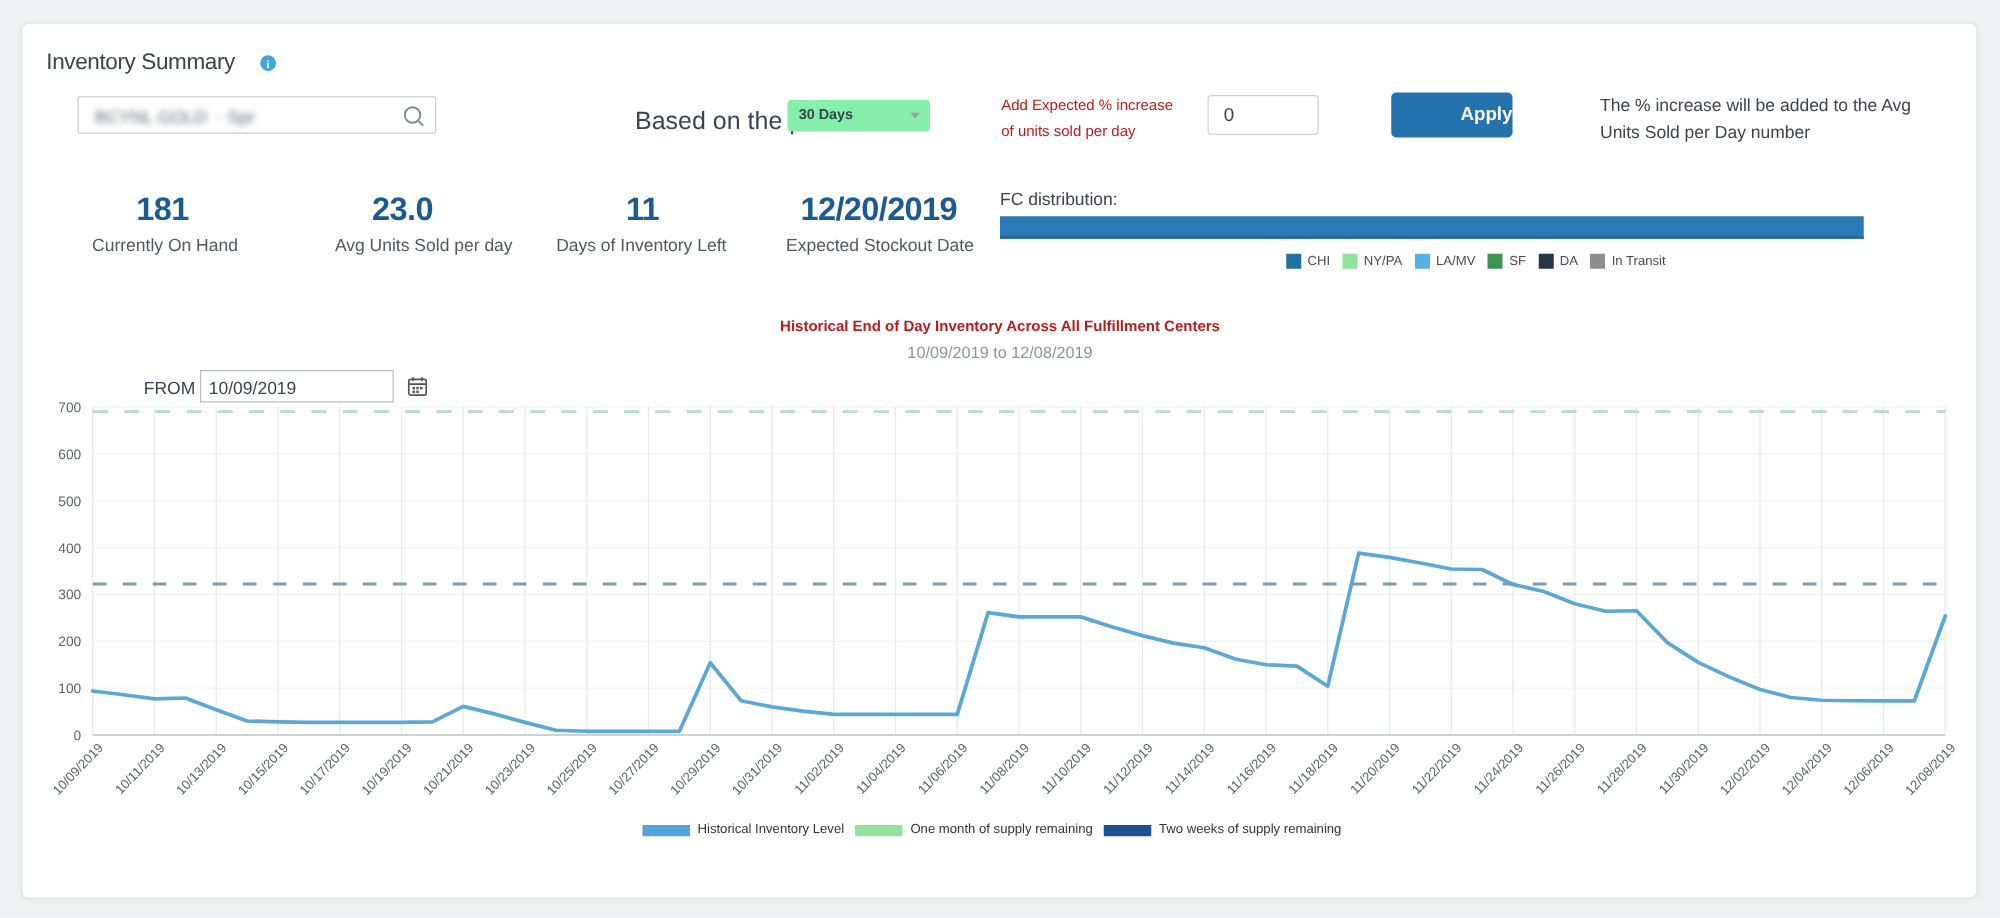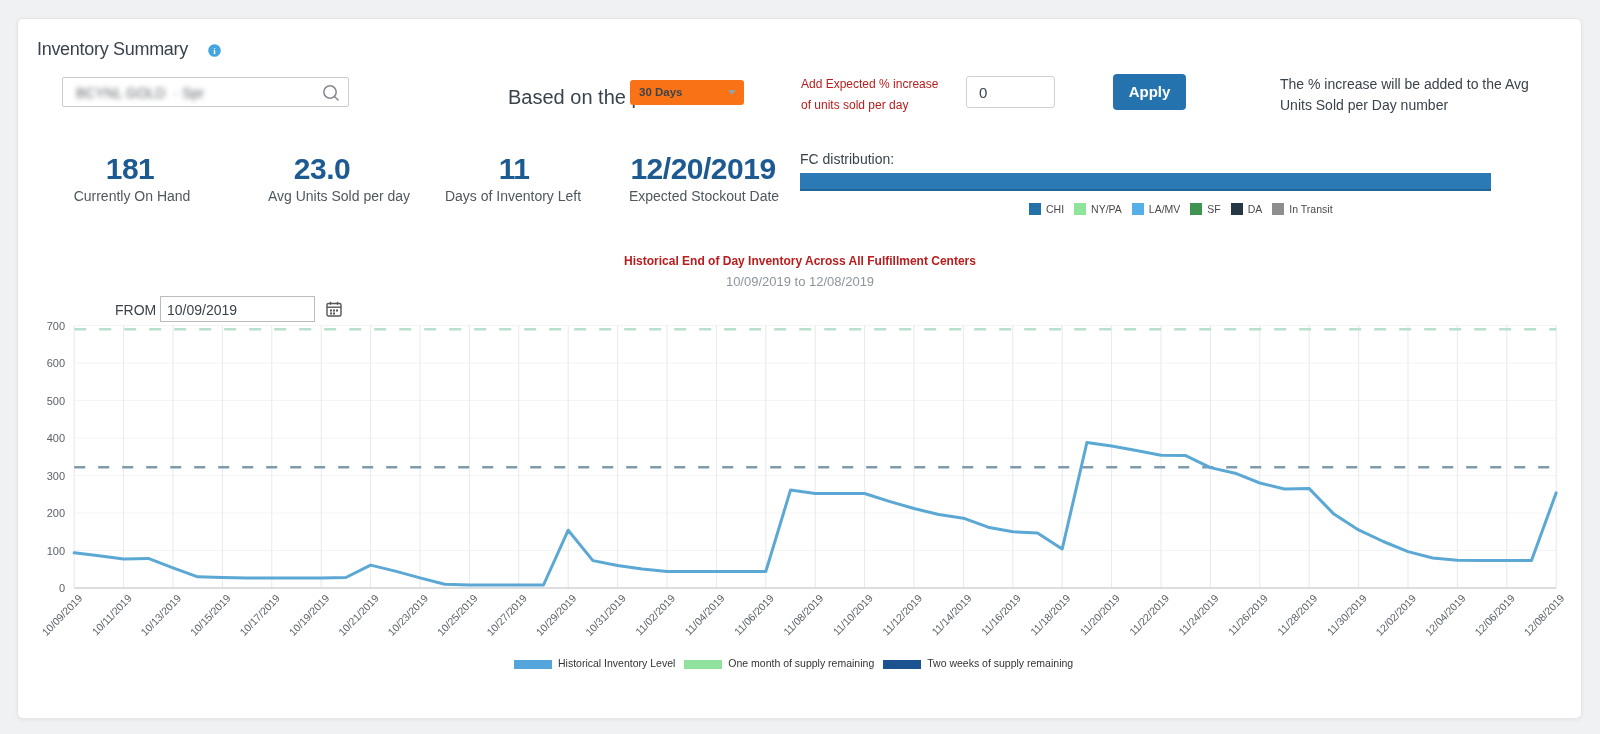--- a/index.html
+++ b/index.html
@@ -1,17 +1,17 @@
 <!DOCTYPE html>
 <html><head><meta charset="utf-8"><style>
 *{margin:0;padding:0;box-sizing:border-box}
 body{width:1600px;height:734px;background:#eff1f3;font-family:"Liberation Sans",sans-serif;position:relative;overflow:hidden}
 .card{position:absolute;left:17px;top:18px;width:1565px;height:701px;background:#fff;border:1px solid #e3e5e8;border-radius:6px;box-shadow:0 1px 4px rgba(0,0,0,.06)}
 .abs{position:absolute}
-.num{font-weight:bold;font-size:30px;color:#1d5a91;letter-spacing:-.5px;text-align:right;transform:translateX(-50%)}
+.num{font-weight:bold;font-size:26px;color:#1d5a91;letter-spacing:-.5px;text-align:right;transform:translateX(-50%)}
 .slab{font-size:14px;color:#4f585f;text-align:left;transform:translateX(-50%);white-space:nowrap}
 </style></head>
 <body>
 <div class="card"></div>
 <svg width="1600" height="734" viewBox="0 0 1600 734" style="position:absolute;left:0;top:0" xmlns="http://www.w3.org/2000/svg" font-family="Liberation Sans, sans-serif">
 <line x1="74.2" y1="550.5" x2="1556.2" y2="550.5" stroke="#f3f4f4" stroke-width="1"></line>
     <line x1="74.2" y1="513.0" x2="1556.2" y2="513.0" stroke="#f3f4f4" stroke-width="1"></line>
     <line x1="74.2" y1="475.5" x2="1556.2" y2="475.5" stroke="#f3f4f4" stroke-width="1"></line>
     <line x1="74.2" y1="438.0" x2="1556.2" y2="438.0" stroke="#f3f4f4" stroke-width="1"></line>
     <line x1="74.2" y1="400.5" x2="1556.2" y2="400.5" stroke="#f3f4f4" stroke-width="1"></line>
@@ -100,32 +100,32 @@
 
 <div class="abs" style="left:62px;top:77px;width:287px;height:30px;background:#fff;border:1px solid #c9cdd1;border-radius:2px">
   <div class="abs" style="left:13px;top:7px;font-size:14px;color:#63686d;filter:blur(2.7px);white-space:nowrap">BCYNL GOLD &nbsp;· Spr</div>
   <svg class="abs" style="right:8px;top:6px" width="18" height="18">
       <circle cx="8" cy="8" r="6.2" fill="none" stroke="#84898e" stroke-width="1.5"></circle>
       <line x1="12.5" y1="12.5" x2="16.5" y2="16.5" stroke="#84898e" stroke-width="1.5"></line>
     </svg>
 </div>
 
 <div class="abs" style="left:508px;top:86px;font-size:20px;color:#3a434c">Based on the past</div>
-<div class="abs" style="left:630px;top:80px;width:114px;height:25px;background:#f97316;border-radius:3px">
+<div class="abs" style="left:630px;top:80px;width:114px;height:25px;background:#86efac;border-radius:3px">
   <div class="abs" style="left:9px;top:6px;font-size:11.5px;font-weight:bold;color:#3a434c">30 Days</div>
   <svg class="abs" style="right:8px;top:10px" width="8" height="6">
       <polygon points="0,0 8,0 4,5" fill="#9aa0a5"></polygon>
     </svg>
 </div>
 
 <div class="abs" style="left:801px;top:74px;font-size:12px;color:#b91c1c;line-height:21px">Add Expected % increase<br>of units sold per day</div>
 <div class="abs" style="left:966px;top:76px;width:89px;height:32px;border:1px solid #cfd2d5;border-radius:3px;background:#fff">
     <div class="abs" style="left:12px;top:7px;font-size:15px;color:#3a434c">0</div>
   </div>
-<div class="abs" style="left:1113px;top:74px;width:73px;height:36px;background:#2573ae;border-radius:4px;color:#fff;font-weight:bold;font-size:15px;text-align:center;line-height:36px">Apply</div>
+<div class="abs" style="left:1113px;top:74px;width:97px;height:36px;background:#2573ae;border-radius:4px;color:#fff;font-weight:bold;font-size:15px;text-align:right;line-height:36px">Apply</div>
 <div class="abs" style="left:1280px;top:74px;font-size:14px;color:#3a434c;line-height:21px">The % increase will be added to the Avg<br>Units Sold per Day number</div>
 
 <div class="abs num" style="left:130px;top:152px">181</div>
 <div class="abs slab" style="left:132px;top:188px">Currently On Hand</div>
 <div class="abs num" style="left:322px;top:152px">23.0</div>
 <div class="abs slab" style="left:339px;top:188px">Avg Units Sold per day</div>
 <div class="abs num" style="left:514px;top:152px">11</div>
 <div class="abs slab" style="left:513px;top:188px">Days of Inventory Left</div>
 <div class="abs num" style="left:703px;top:152px">12/20/2019</div>
 <div class="abs slab" style="left:704px;top:188px">Expected Stockout Date</div>

